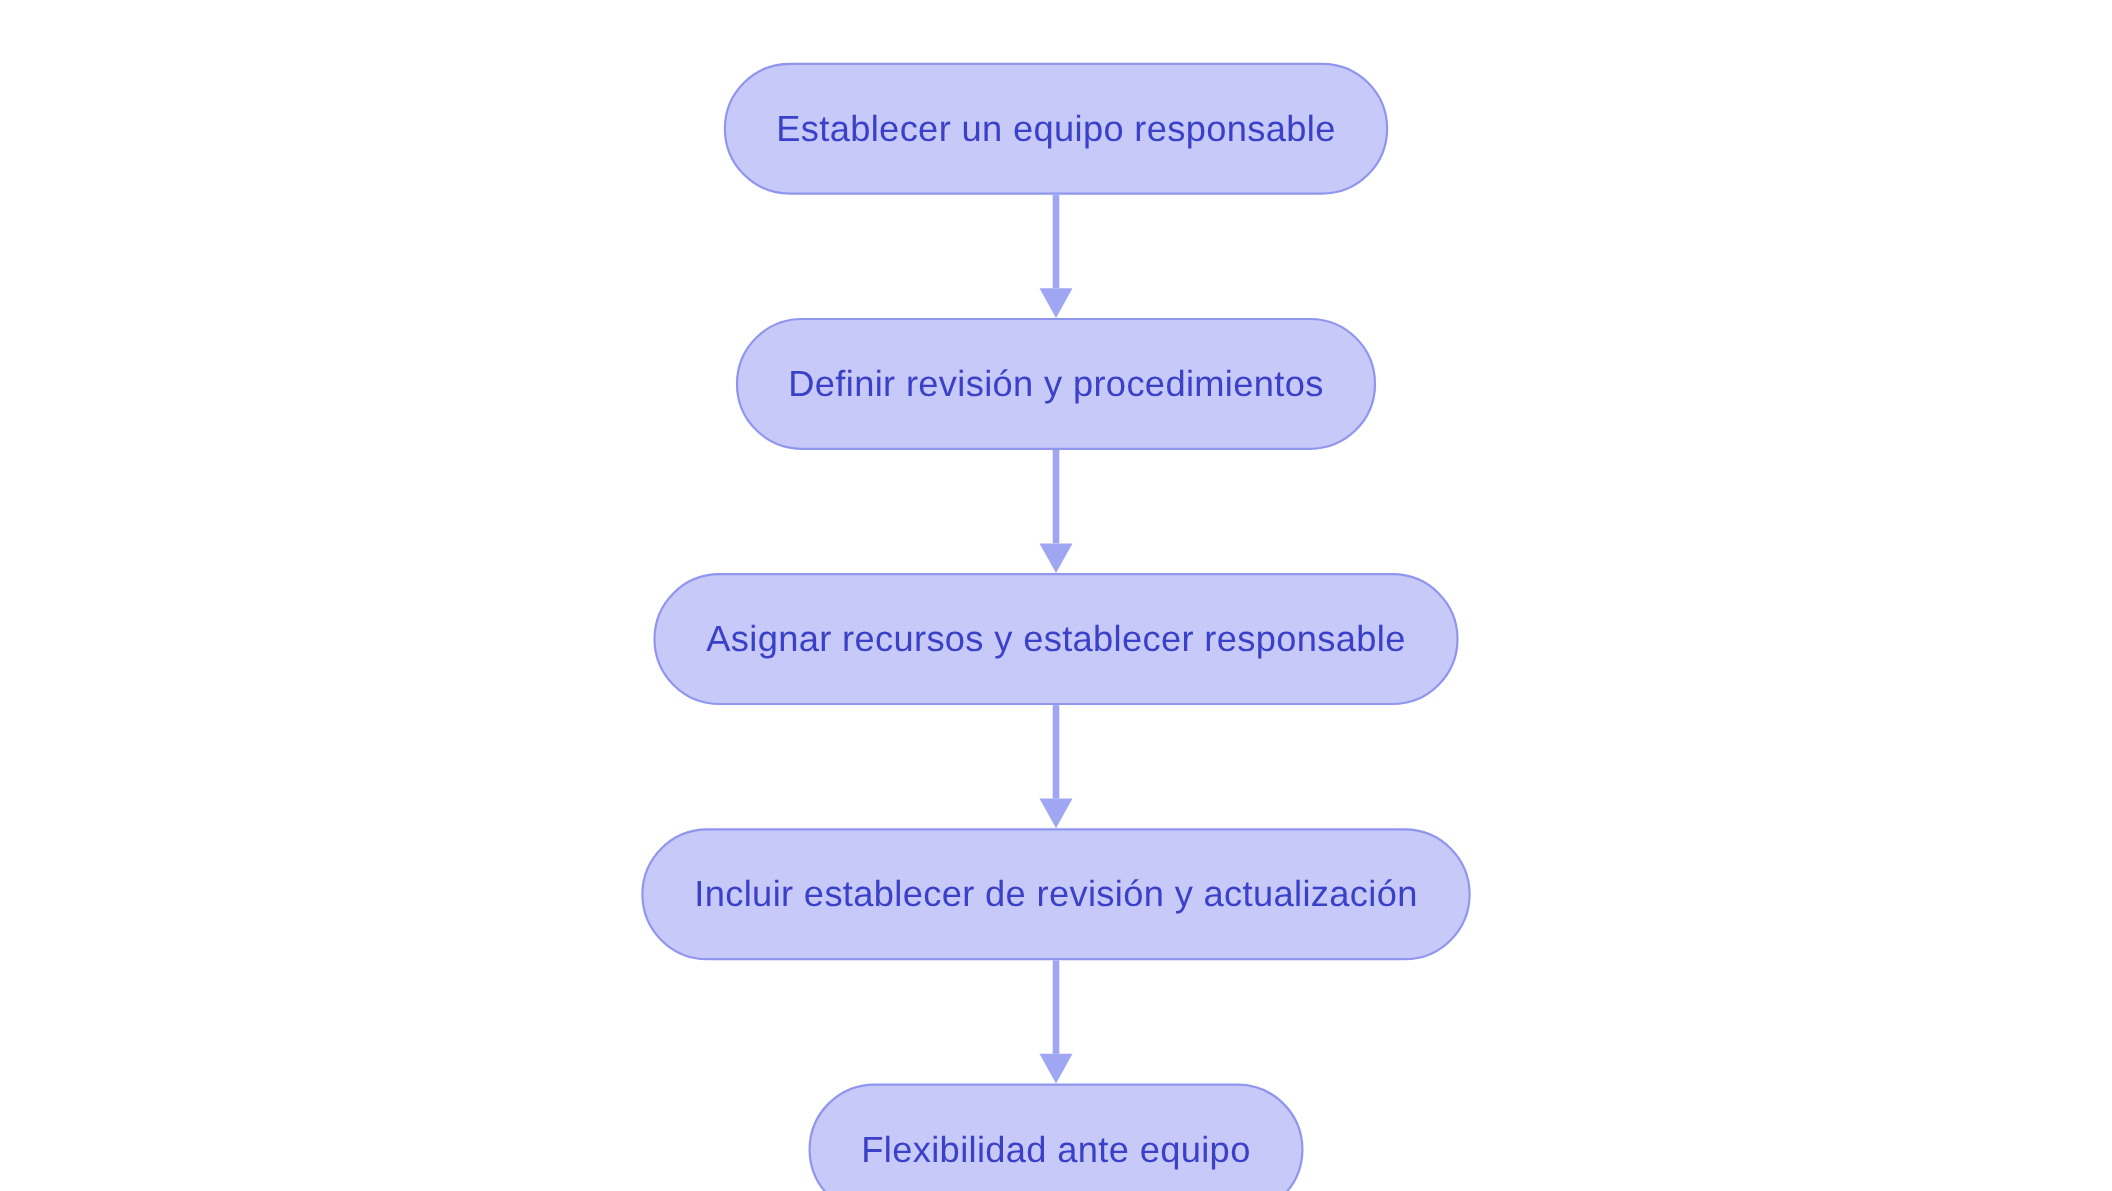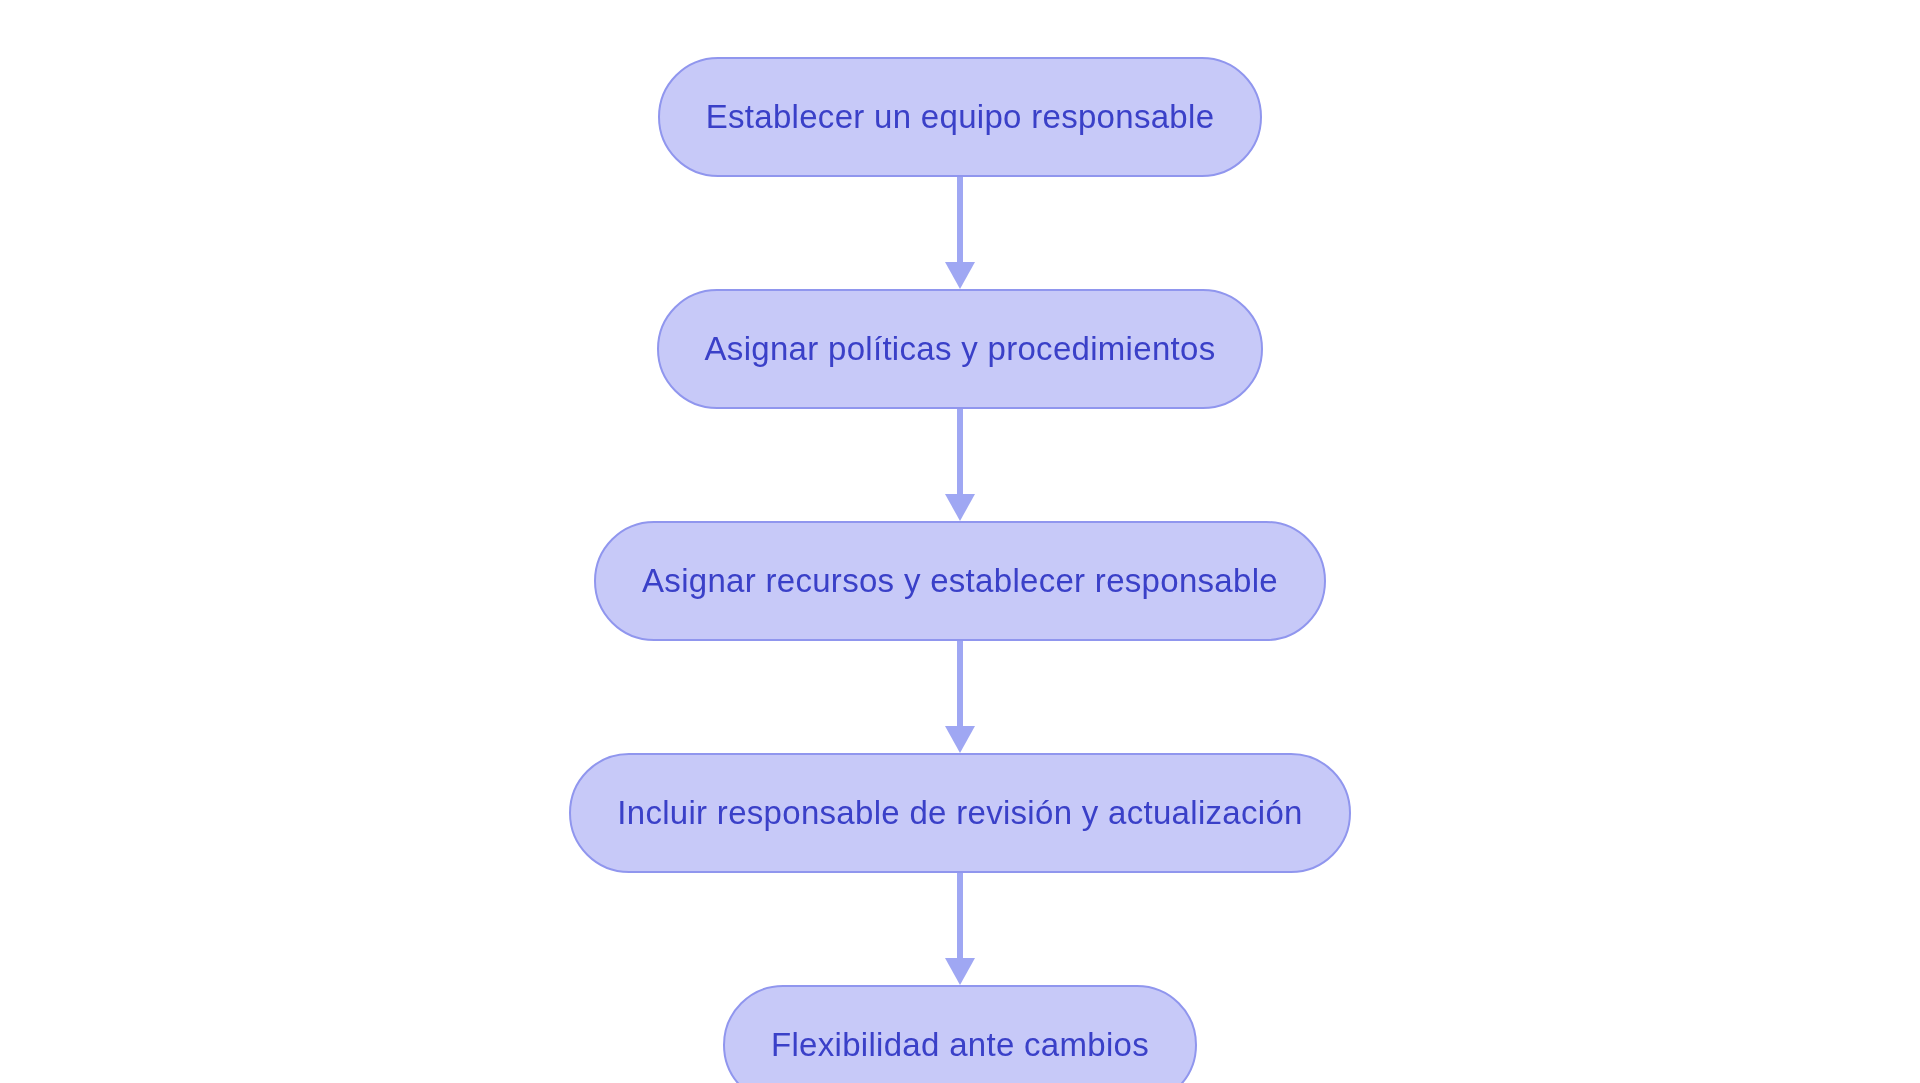--- a/index.html
+++ b/index.html
@@ -72,43 +72,43 @@
   <div class="flow-node">
     <span class="node-label">Establecer un equipo responsable</span>
   </div>
 
   <div class="arrow-connector">
     <div class="arrow-shaft"></div>
     <div class="arrow-head"></div>
   </div>
 
   <div class="flow-node">
-    <span class="node-label">Asignar políticas y procedimientos</span>
+    <span class="node-label">Definir revisión y procedimientos</span>
   </div>
 
   <div class="arrow-connector">
     <div class="arrow-shaft"></div>
     <div class="arrow-head"></div>
   </div>
 
   <div class="flow-node">
     <span class="node-label">Asignar recursos y establecer responsable</span>
   </div>
 
   <div class="arrow-connector">
     <div class="arrow-shaft"></div>
     <div class="arrow-head"></div>
   </div>
 
   <div class="flow-node">
-    <span class="node-label">Incluir responsable de revisión y actualización</span>
+    <span class="node-label">Incluir establecer de revisión y actualización</span>
   </div>
 
   <div class="arrow-connector">
     <div class="arrow-shaft"></div>
     <div class="arrow-head"></div>
   </div>
 
   <div class="flow-node">
-    <span class="node-label">Flexibilidad ante cambios</span>
+    <span class="node-label">Flexibilidad ante equipo</span>
   </div>
 
 </div>
 
 </body></html>

